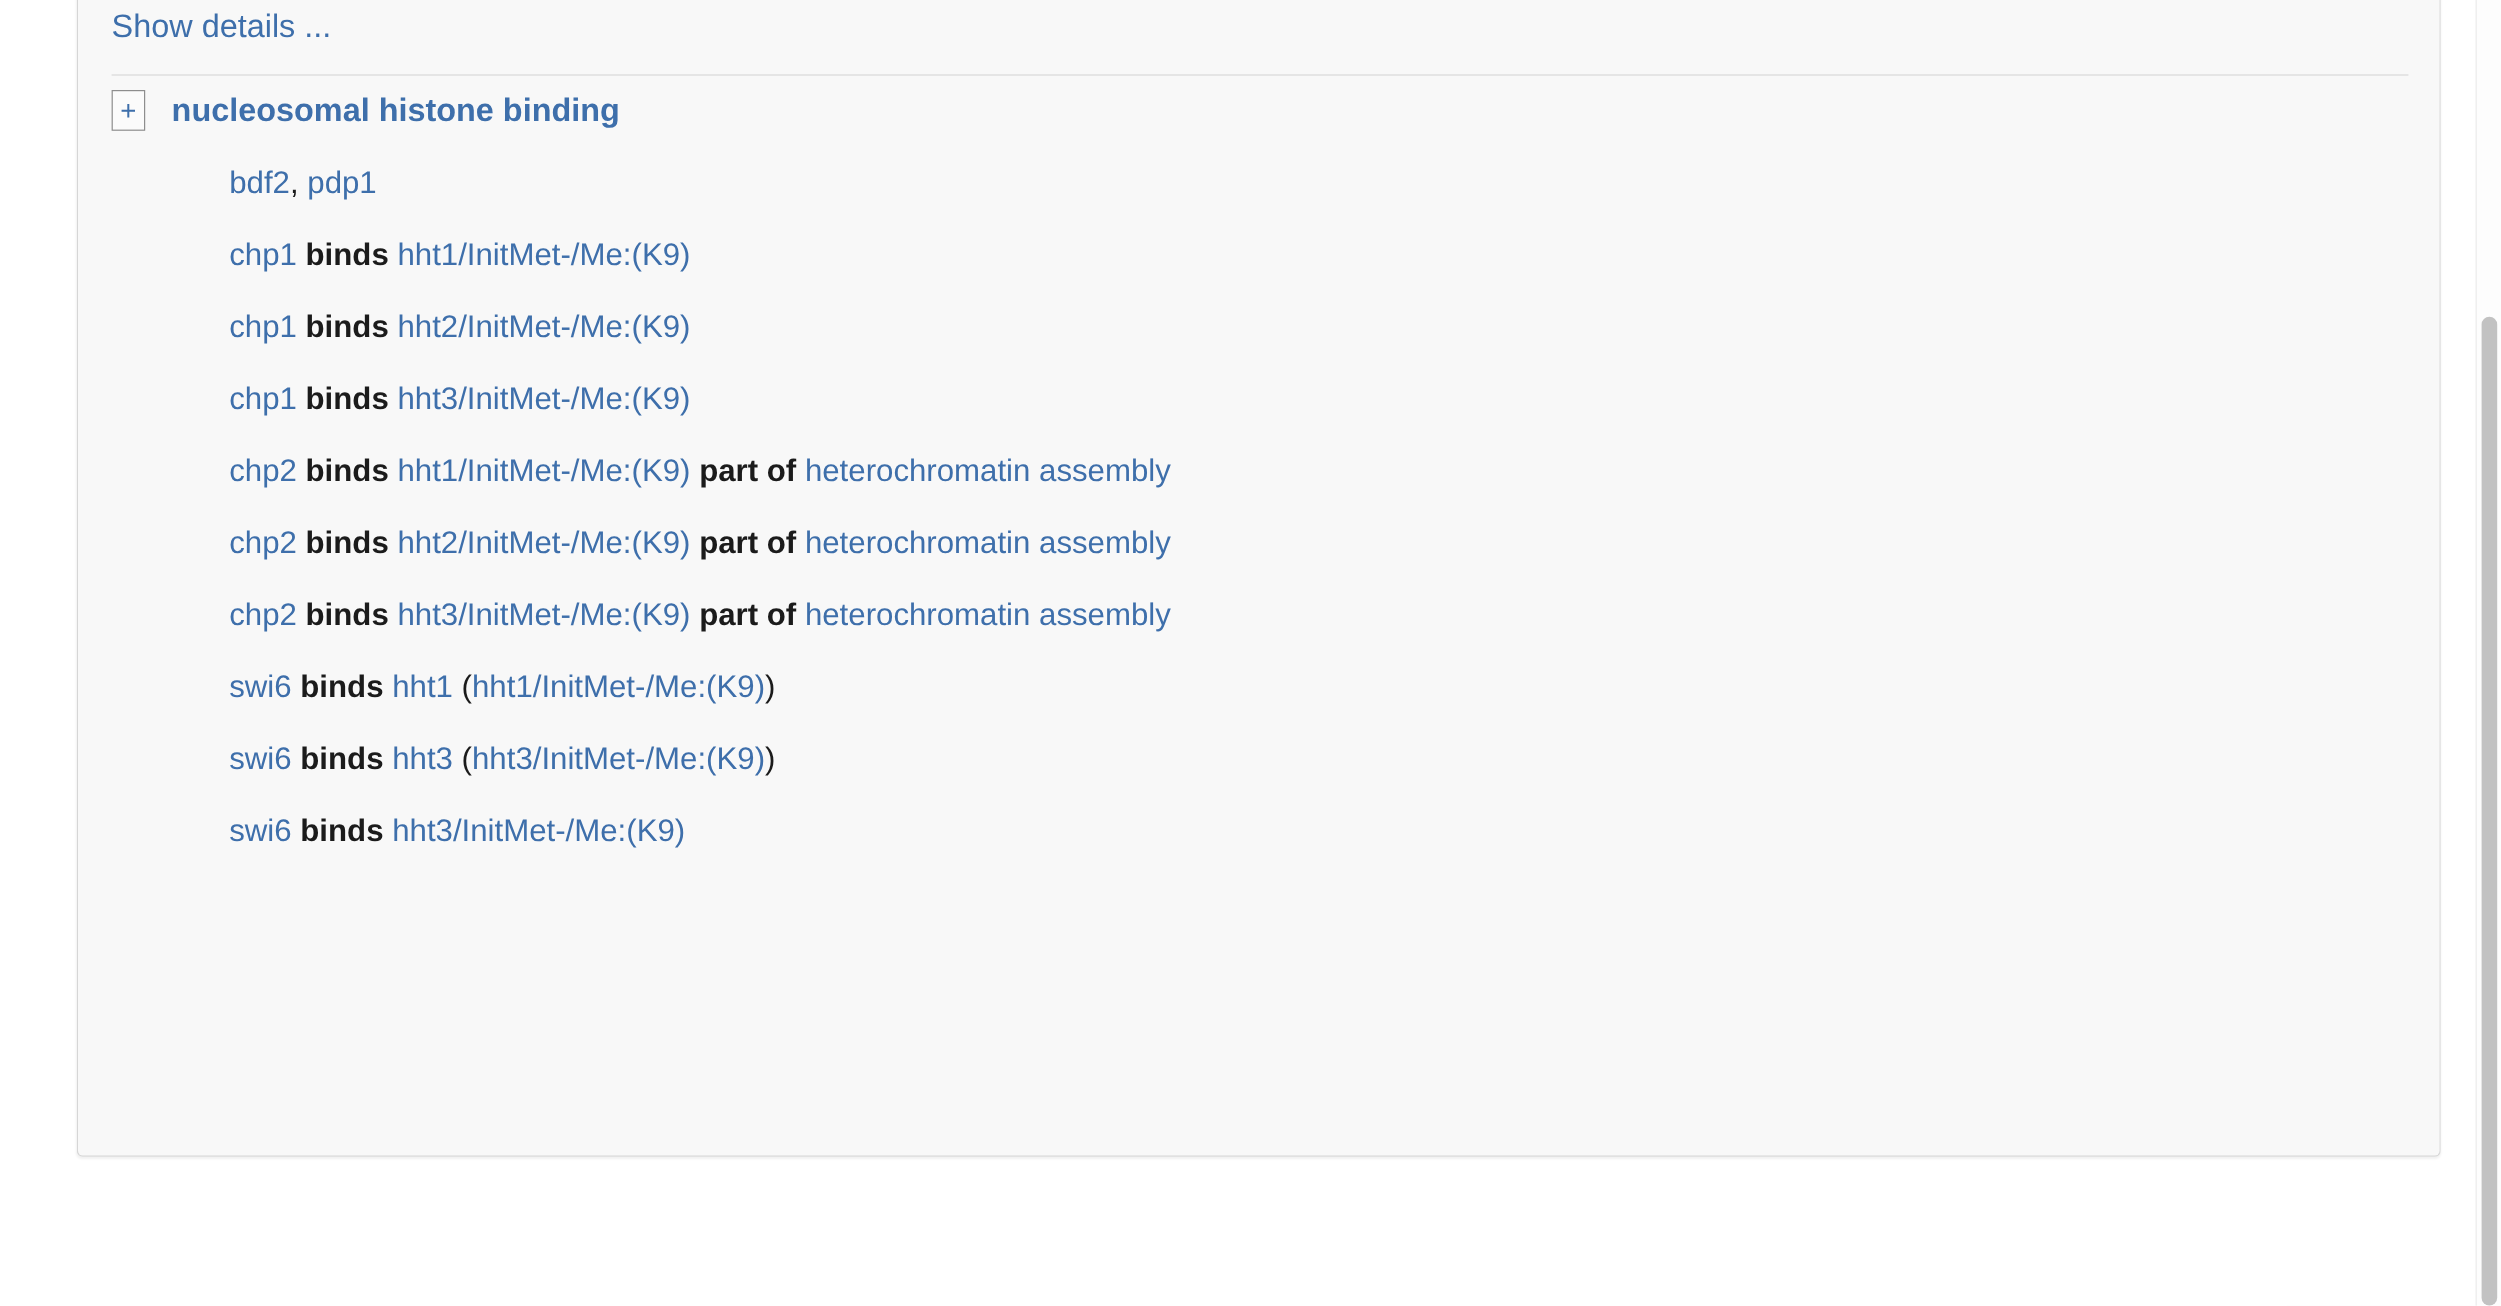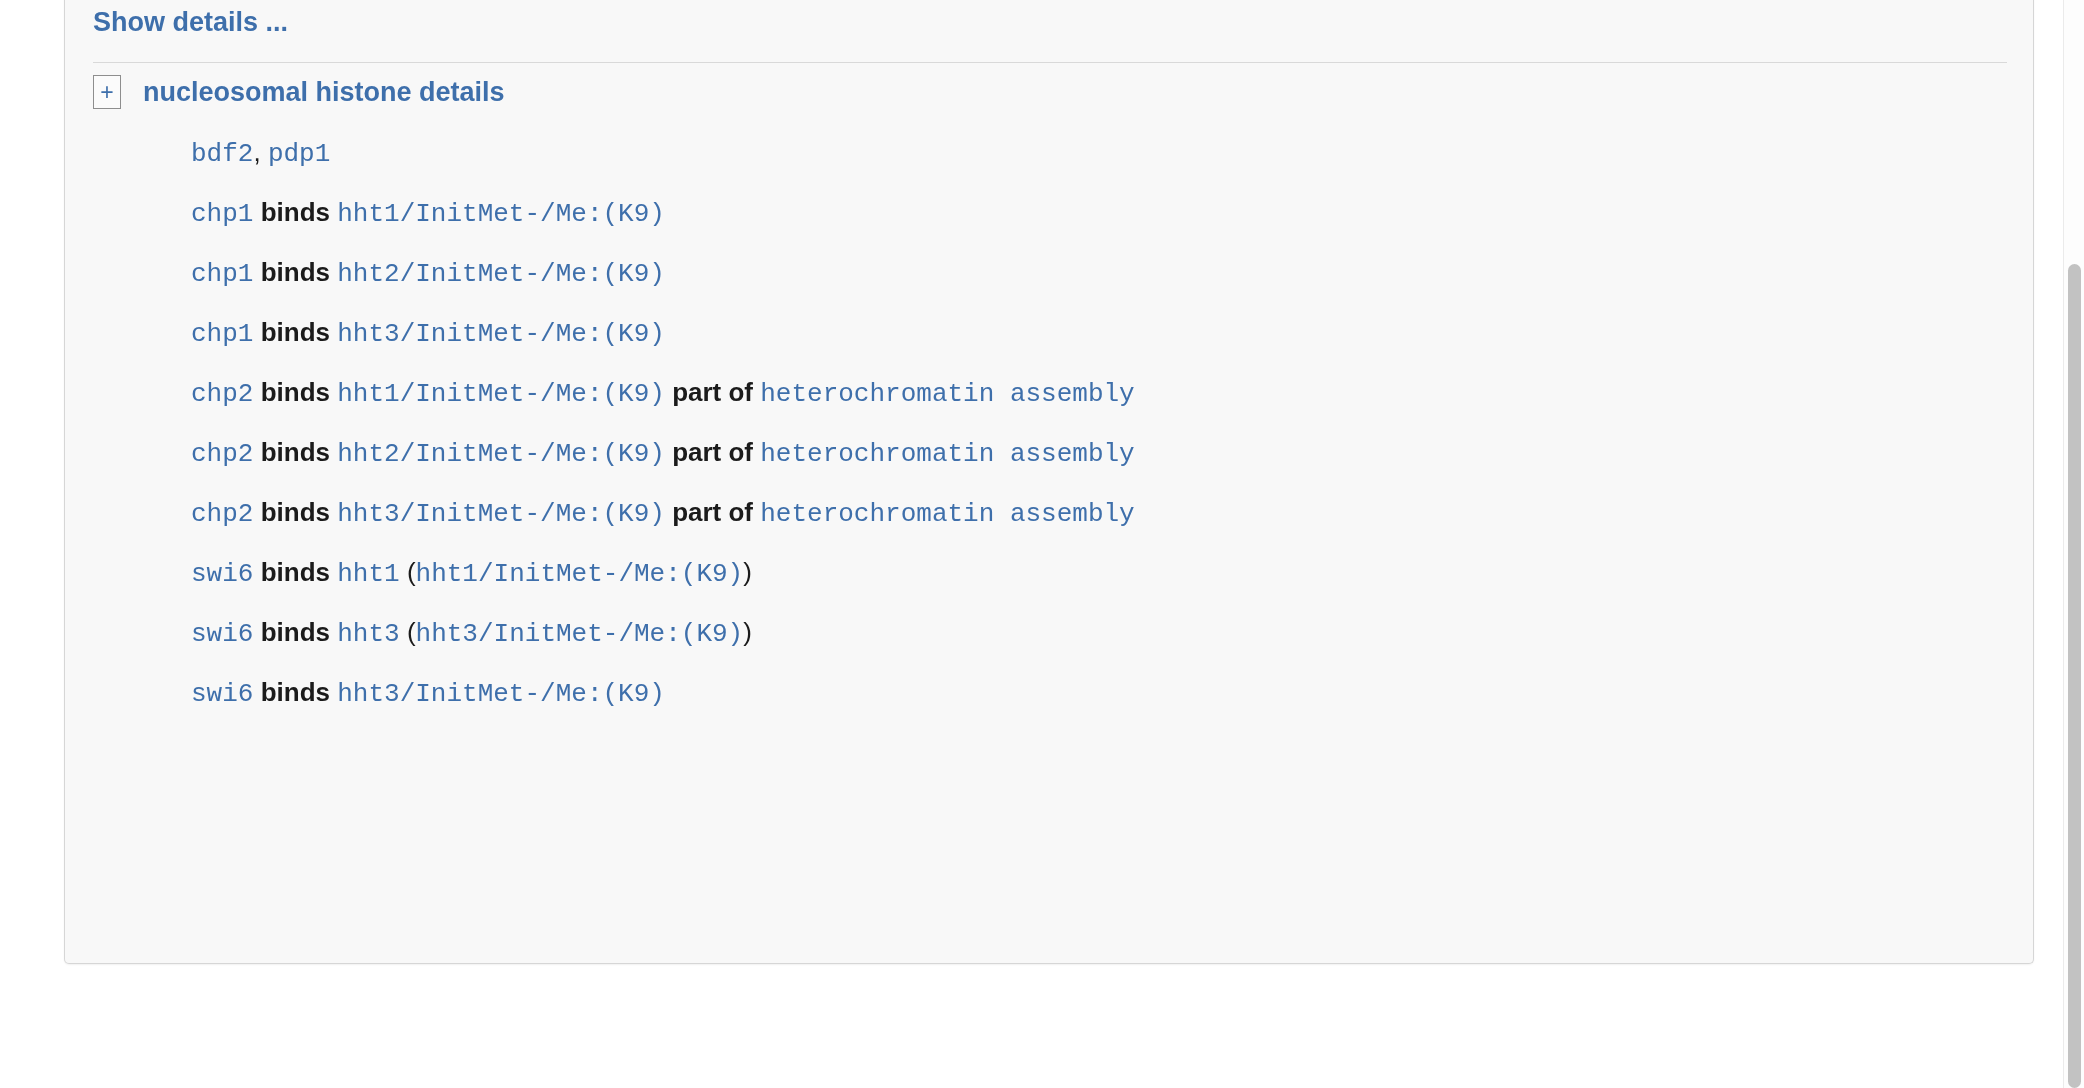--- a/index.html
+++ b/index.html
@@ -45,21 +45,20 @@
     display: block;
     position: absolute;
     left: 28px;
     top: 20px;
     font-size: 27px;
     line-height: 32px;
     color: #3e6fab;
     text-decoration: none;
     cursor: pointer;
     white-space: nowrap;
-    font-weight: bold;
   }
 
   
   #panel-divider {
     position: absolute;
     left: 28px;
     top: 76px;
     width: 1914px;
     height: 1px;
     background: #d9d9d9;
@@ -123,21 +122,20 @@
     line-height: 60px;
     height: 60px;
     color: #222222;
     white-space: nowrap;
   }
 
   .gene-link {
     color: #3e6fab;
     text-decoration: none;
     cursor: pointer;
-    font-family: Liberation Mono, monospace;
   }
 
   .relation {
     color: #1b1b1b;
     font-weight: bold;
   }
 
   .paren {
     color: #1b1b1b;
   }
@@ -176,21 +174,21 @@
   <section id="details-panel">
 
     <a id="show-details-link">Show details ...</a>
 
     <div id="panel-divider"></div>
 
     <div id="term-group">
 
       <div class="term-header-row">
         <button id="expand-toggle">+</button>
-        <a id="term-title">nucleosomal histone details</a>
+        <a id="term-title">nucleosomal histone binding</a>
       </div>
 
       <ul id="annotation-list">
           <li class="annotation-row"><a class="gene-link">bdf2</a><span class="sep">, </span><a class="gene-link">pdp1</a></li>
           <li class="annotation-row"><a class="gene-link">chp1</a> <span class="relation">binds</span> <a class="gene-link">hht1/InitMet-/Me:(K9)</a></li>
           <li class="annotation-row"><a class="gene-link">chp1</a> <span class="relation">binds</span> <a class="gene-link">hht2/InitMet-/Me:(K9)</a></li>
           <li class="annotation-row"><a class="gene-link">chp1</a> <span class="relation">binds</span> <a class="gene-link">hht3/InitMet-/Me:(K9)</a></li>
           <li class="annotation-row"><a class="gene-link">chp2</a> <span class="relation">binds</span> <a class="gene-link">hht1/InitMet-/Me:(K9)</a> <span class="relation">part of</span> <a class="gene-link">heterochromatin assembly</a></li>
           <li class="annotation-row"><a class="gene-link">chp2</a> <span class="relation">binds</span> <a class="gene-link">hht2/InitMet-/Me:(K9)</a> <span class="relation">part of</span> <a class="gene-link">heterochromatin assembly</a></li>
           <li class="annotation-row"><a class="gene-link">chp2</a> <span class="relation">binds</span> <a class="gene-link">hht3/InitMet-/Me:(K9)</a> <span class="relation">part of</span> <a class="gene-link">heterochromatin assembly</a></li>

